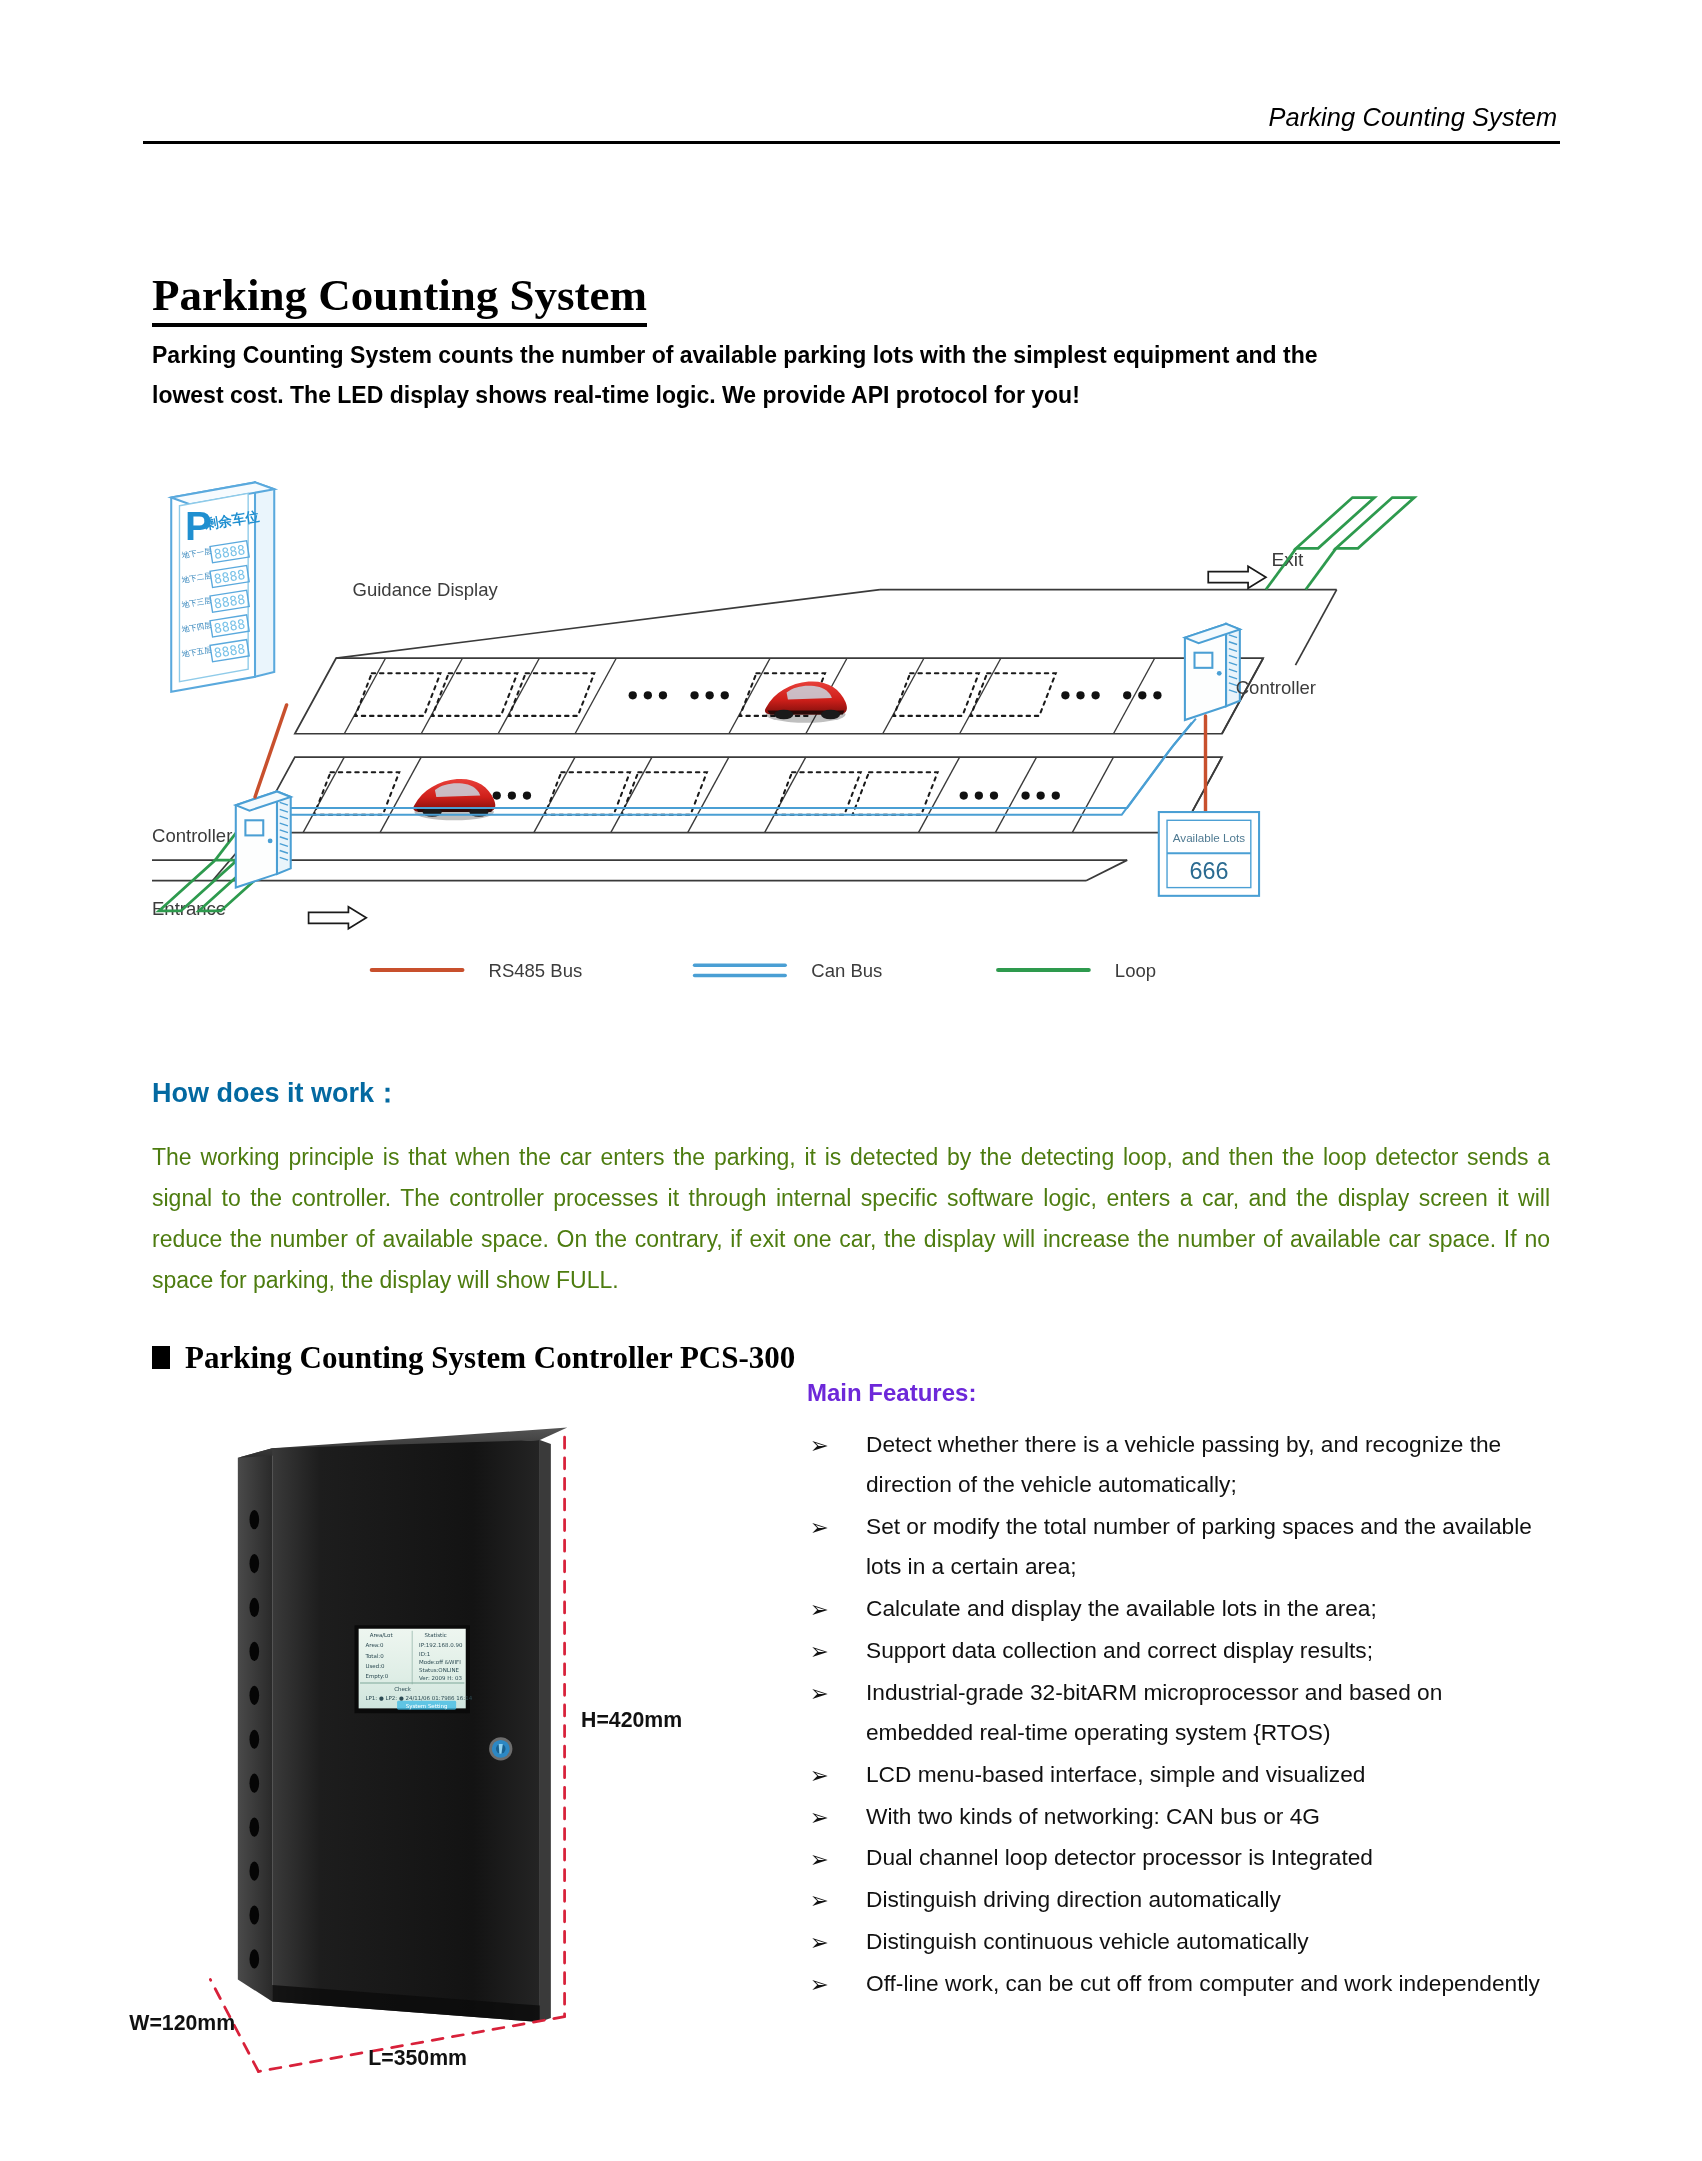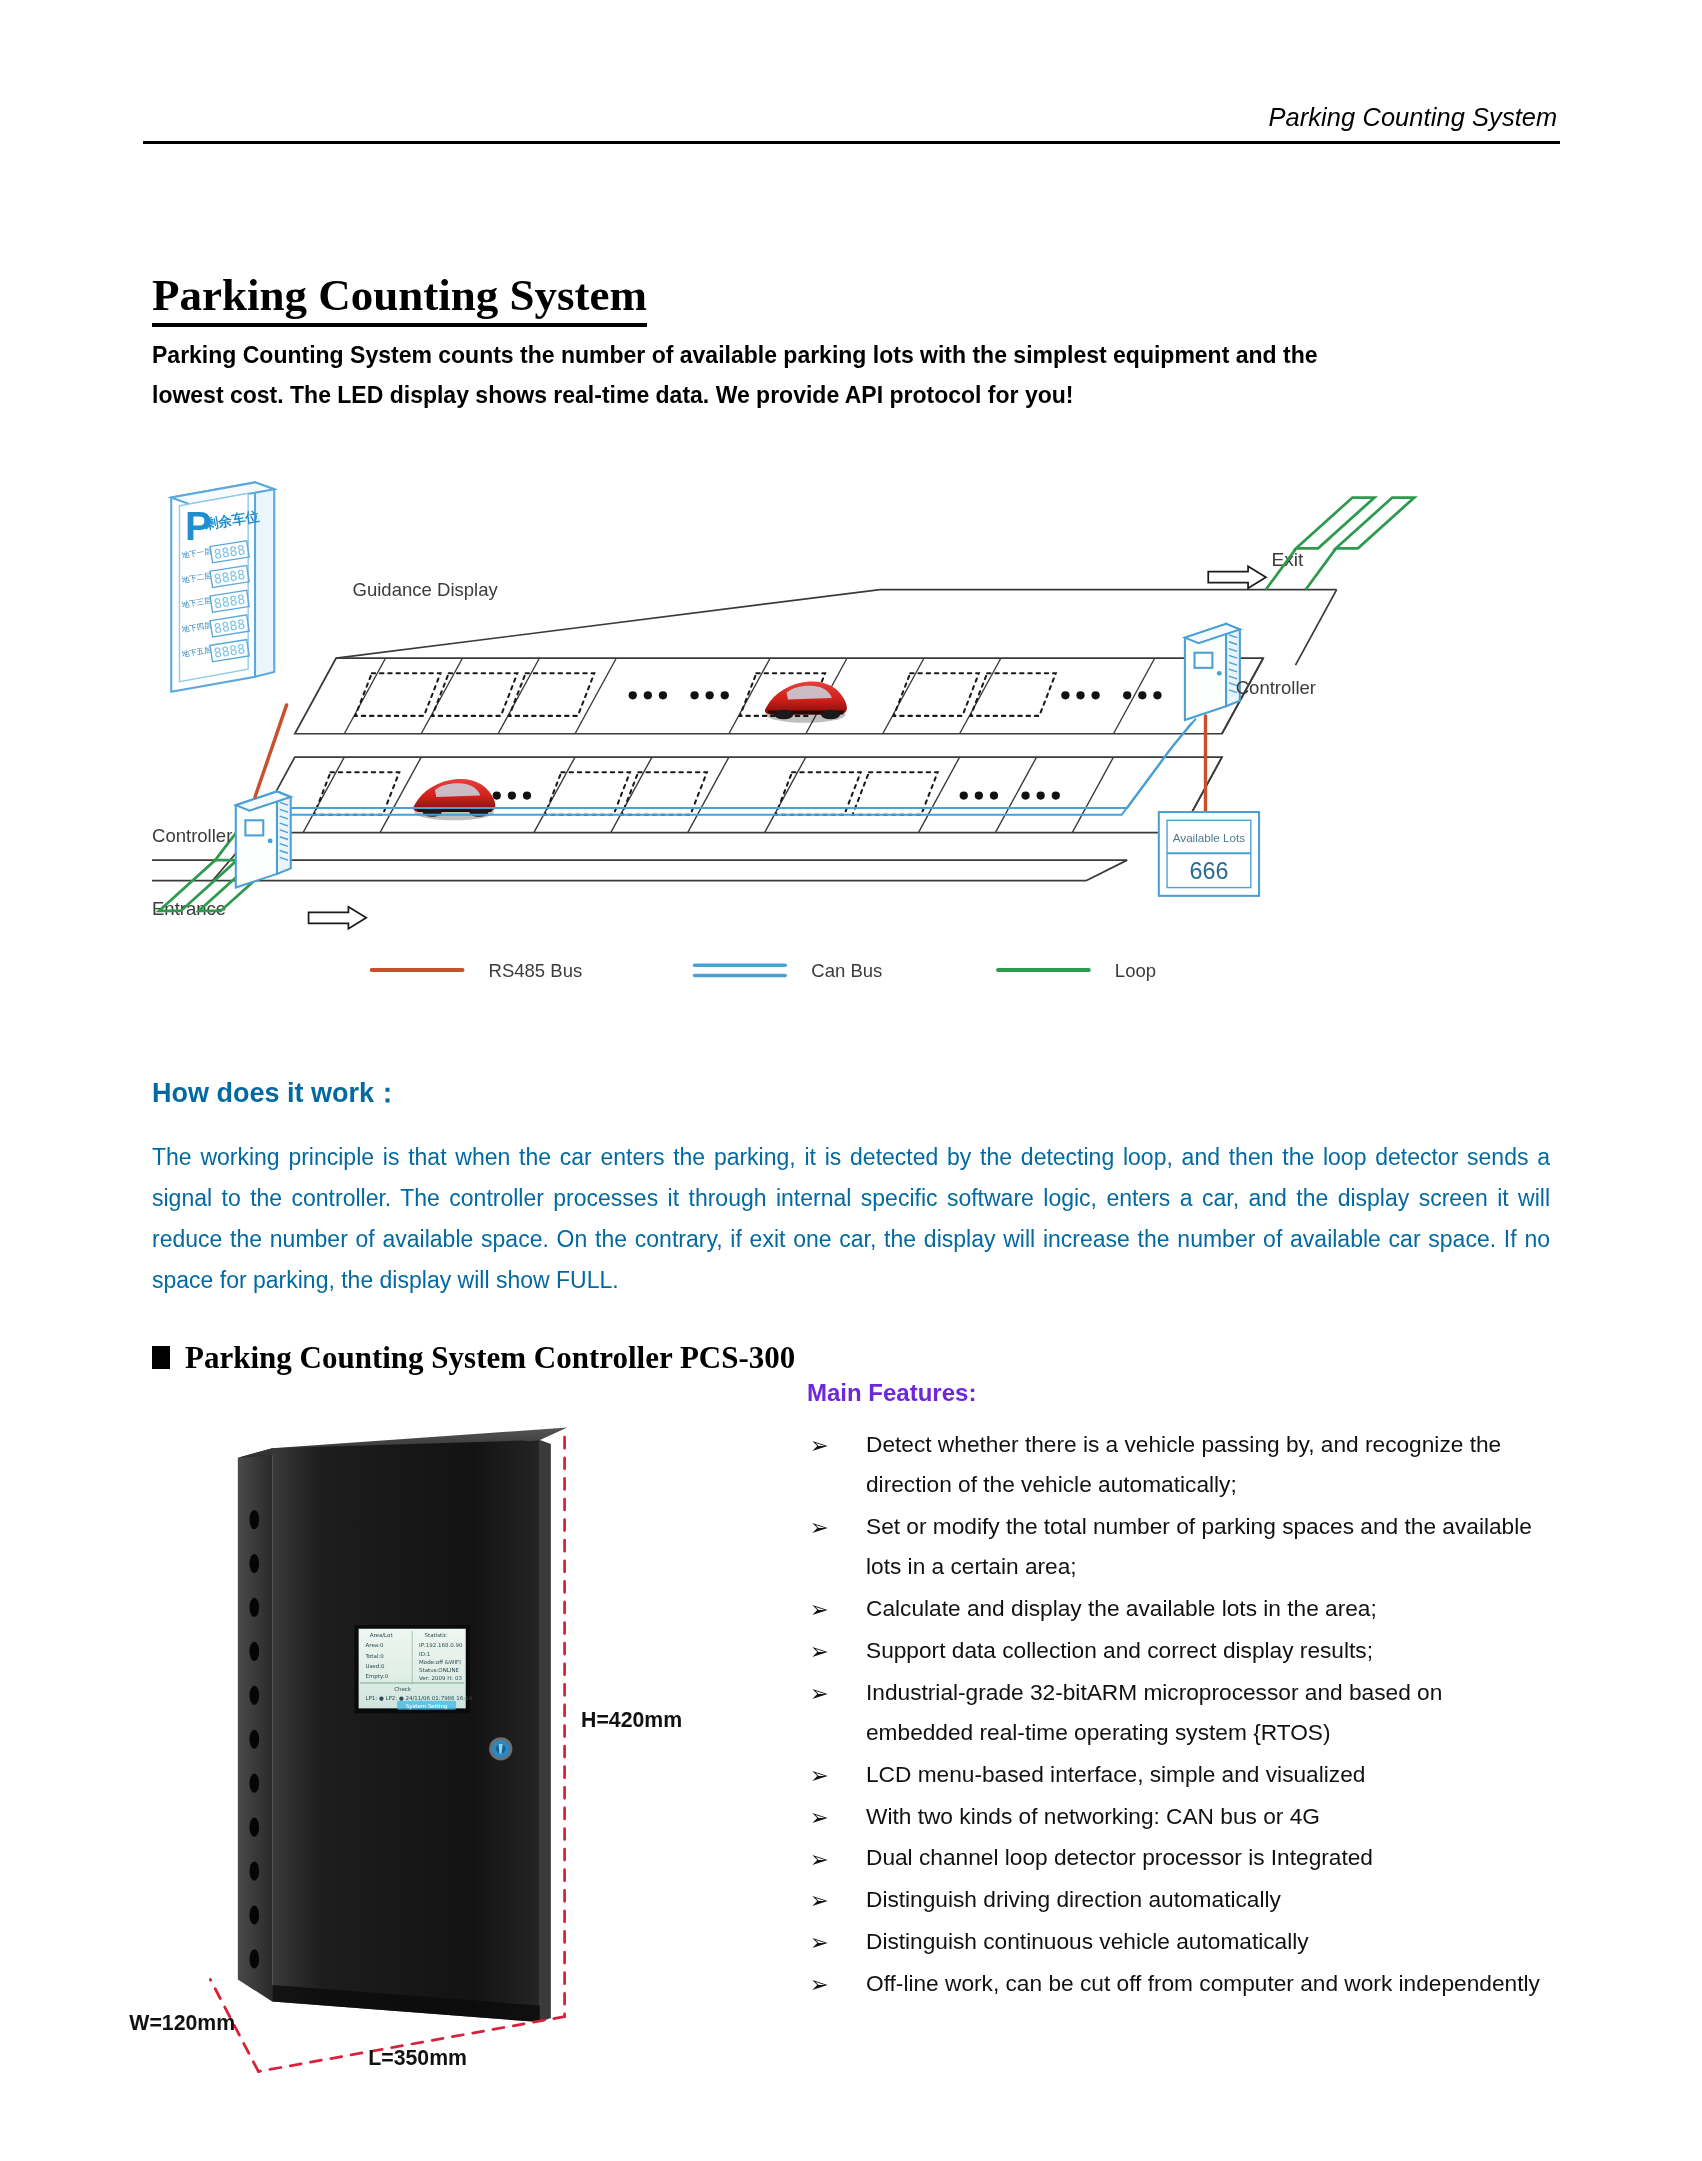--- a/index.html
+++ b/index.html
@@ -71,21 +71,21 @@
     font-size:27px; font-weight:700; color:#0369a1;
   }
 
   .how-body {
     position:absolute; left:152px; top:1114px; width:1398px;
     font-size:23px;
     font-weight:400;
     line-height:1.78;
     text-align:justify;
     text-justify:inter-word;
-    color:#0369a1;
+    color:#4d7c0f;
   }
 
   
   .prod-head {
     position:absolute; left:152px; top:1314px;
     font-family:"Liberation Serif", serif;
     font-weight:700;
     font-size:31px;
     color:#000;
     display:flex; align-items:center; gap:15px;
@@ -128,21 +128,21 @@
 
   <div class="header">
     <span class="header-title">Parking Counting System</span>
   </div>
   <div class="header-rule"></div>
 
   <h1 class="doc-title">Parking Counting System</h1>
 
   <div class="intro">
     <span>Parking Counting System counts the number of available parking lots with the simplest equipment and the</span>
-    <span class="l2">lowest cost. The LED display shows real-time data. We provide API protocol for you!</span>
+    <span class="l2">lowest cost. The LED display shows real-time logic. We provide API protocol for you!</span>
   </div>
 
   <div class="diagram">
     <svg viewBox="0 0 2040 780" xmlns="http://www.w3.org/2000/svg">
       <defs>
         <linearGradient id="carBody" x1="0" y1="0" x2="0" y2="1">
           <stop offset="0%" stop-color="#e8403a"></stop>
           <stop offset="55%" stop-color="#cf1f1a"></stop>
           <stop offset="100%" stop-color="#7d0f0c"></stop>
         </linearGradient>

